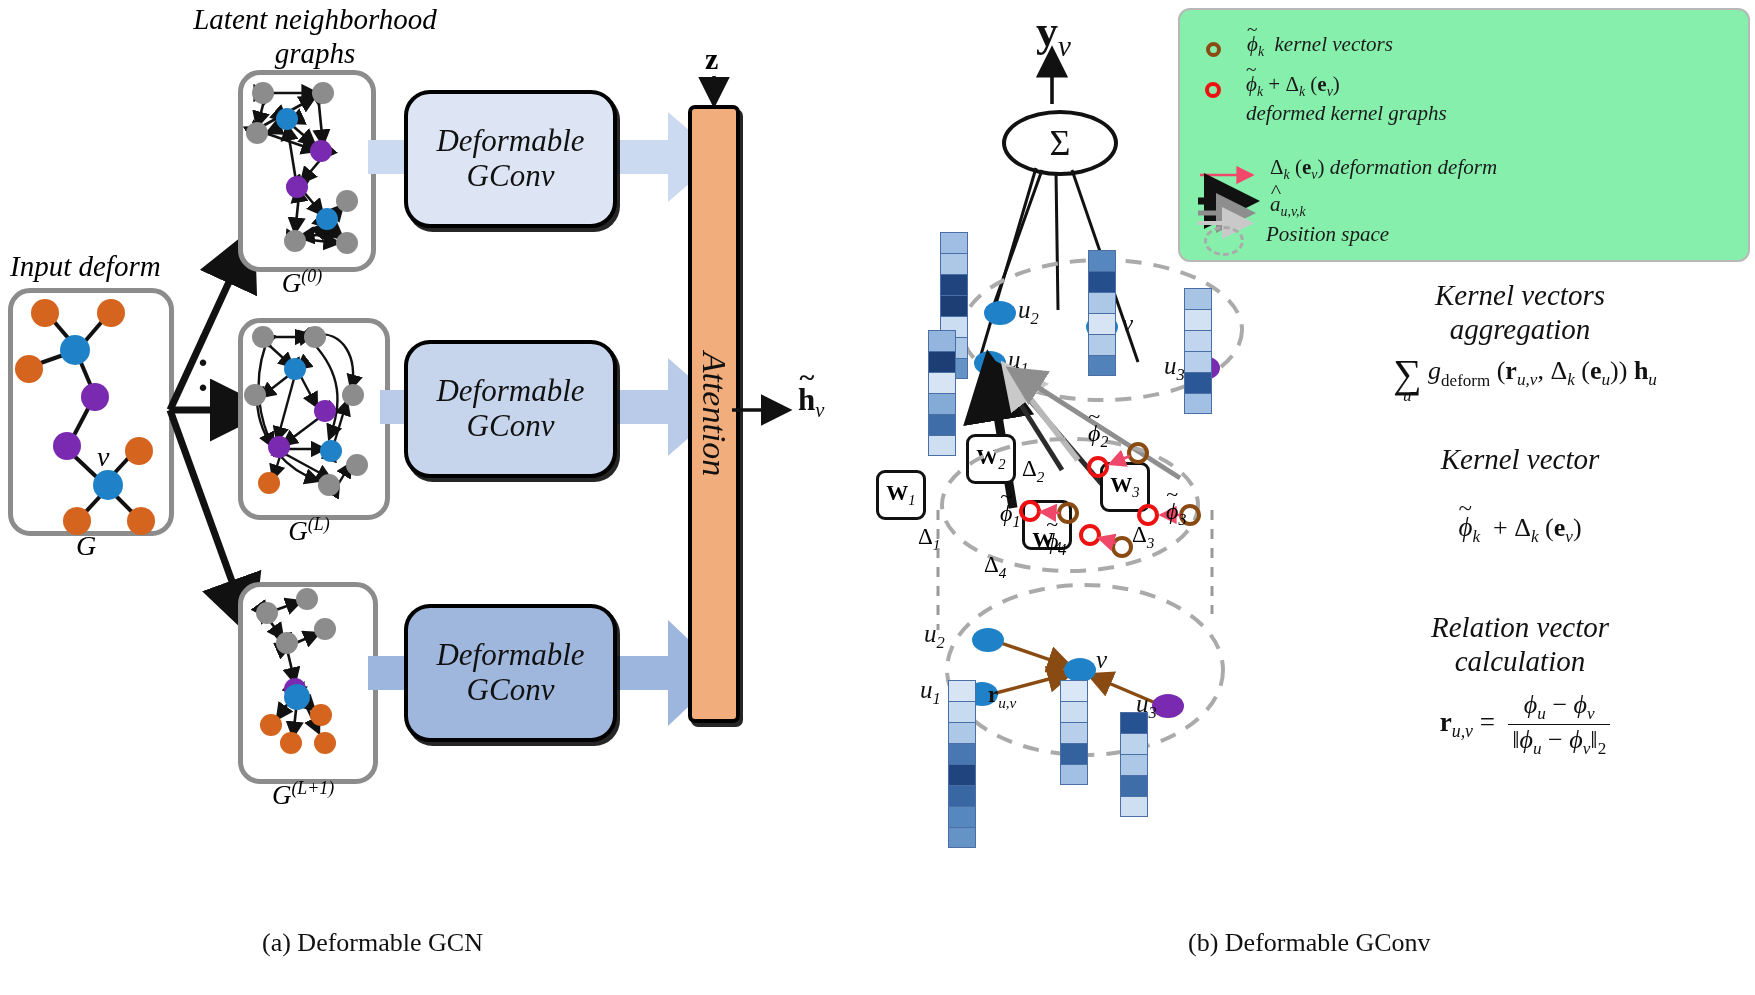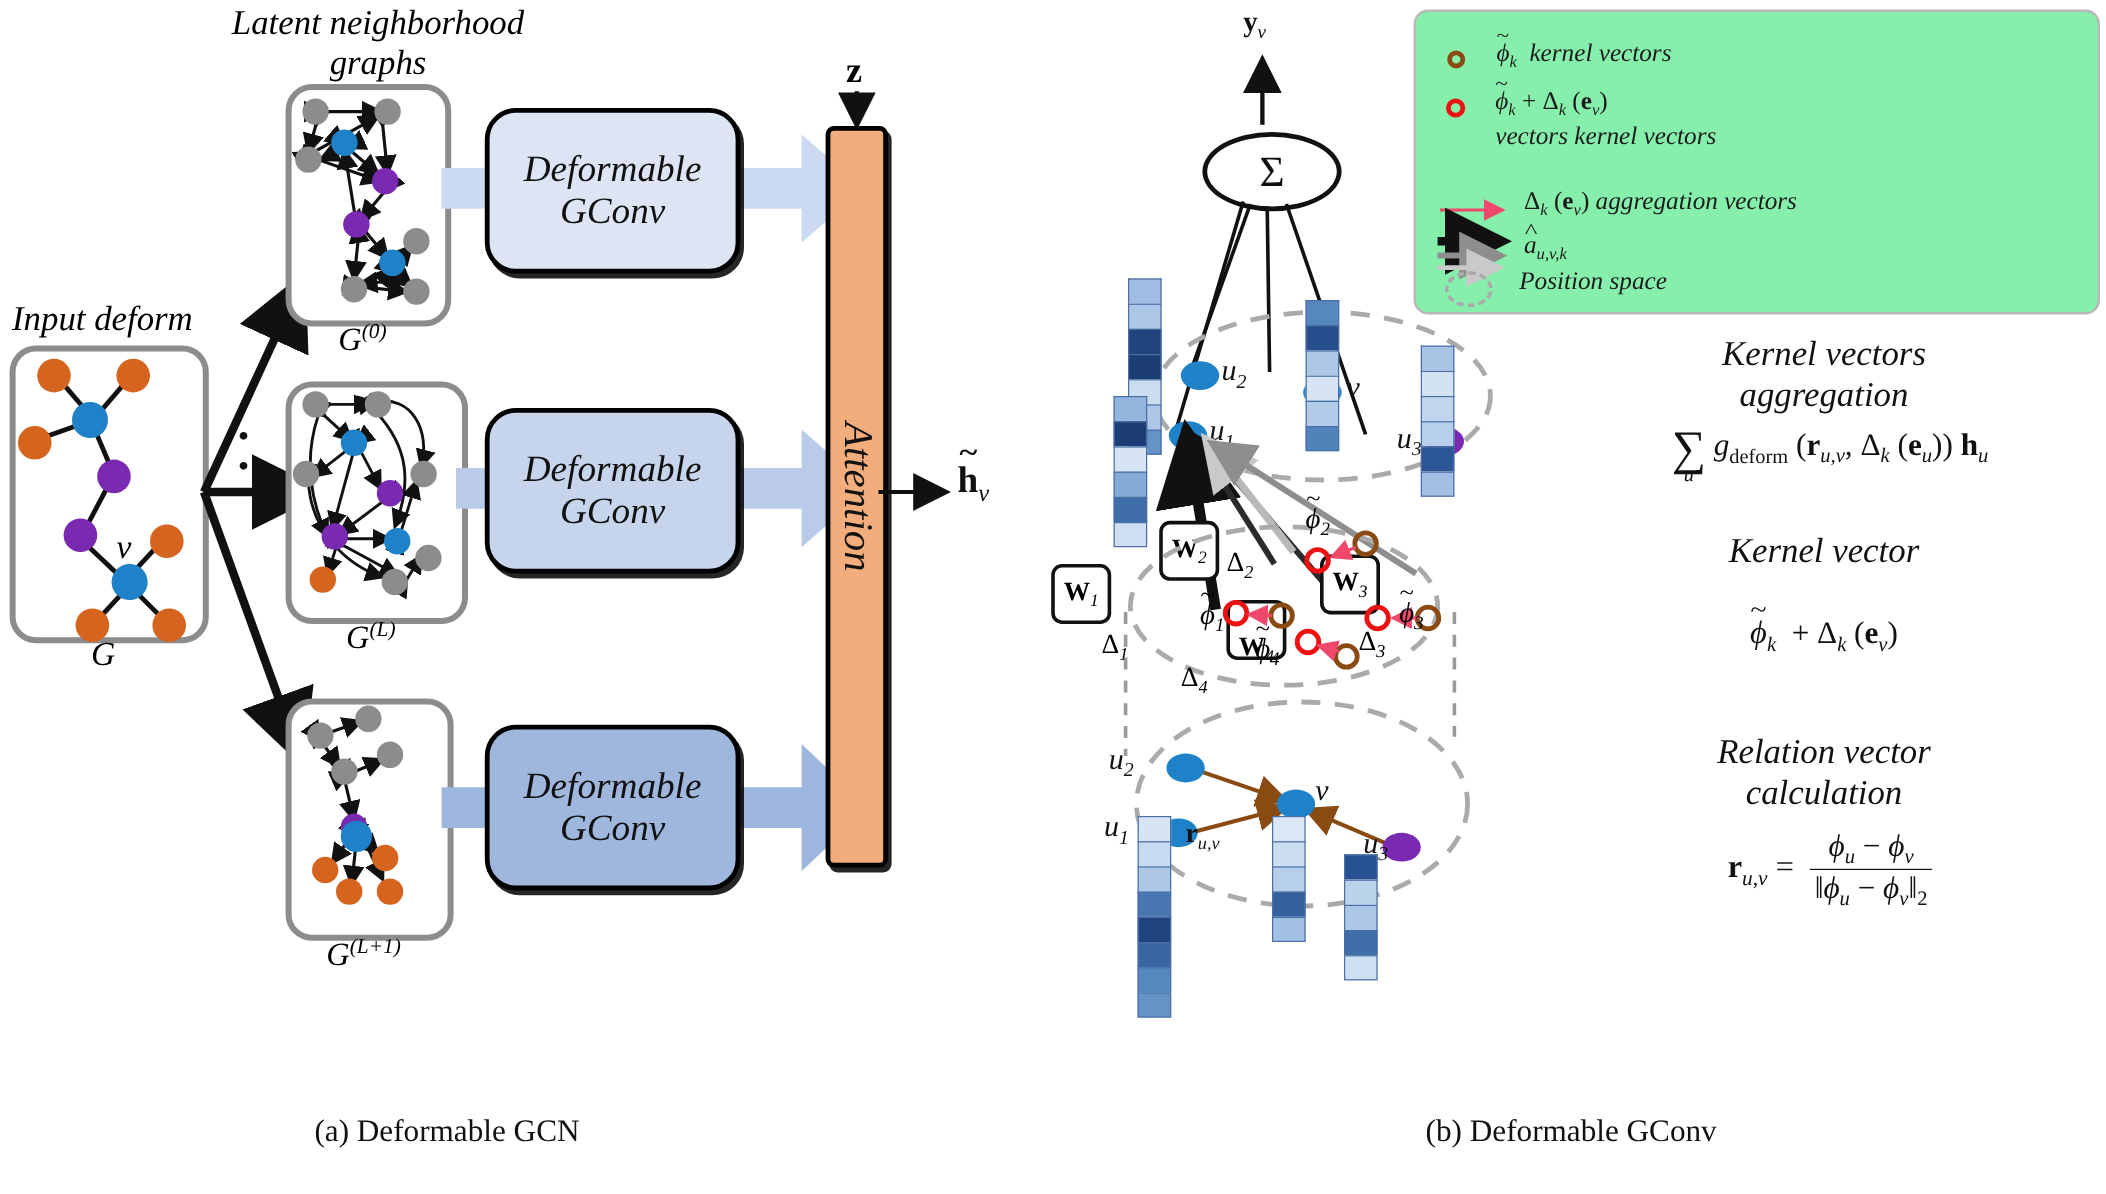--- a/index.html
+++ b/index.html
@@ -265,21 +265,21 @@
     <span>Attention</span>
   </div>
 
   <svg class="abs" style="left:732px;top:398px;" width="70" height="24">
     <line x1="0" y1="12" x2="50" y2="12" stroke="#111" stroke-width="3.5" marker-end="url(#ah)"></line>
   </svg>
   <div class="abs" style="left:798px;top:382px;font-size:31px;color:#111;">
     <span class="tilde bold-up">h</span><sub class="it">v</sub>
   </div>
 
-  <div class="abs" style="left:1036px;top:6px;font-size:24px;color:#111;">
+  <div class="abs" style="left:1036px;top:6px;font-size:44px;color:#111;">
     <span class="bold-up">y</span><sub class="it">v</sub>
   </div>
   <svg class="abs" style="left:1040px;top:52px;" width="40" height="60">
     <line x1="12" y1="52" x2="12" y2="4" stroke="#111" stroke-width="3.6" marker-end="url(#ah)"></line>
   </svg>
 
   <div class="abs" style="left:1002px;top:110px;width:108px;height:58px;border:4px solid #111;border-radius:50%;background:#fff;display:flex;align-items:center;justify-content:center;">
     <span style="font-size:36px;color:#111;">Σ</span>
   </div>
 
@@ -511,39 +511,39 @@
 
     <div class="legend-row" style="left:20px;top:62px;">
       <span class="ring ring-red" style="margin-top:10px;margin-right:25px;margin-left:5px;"></span>
       <span class="legend-text">
         <span style="font-style:normal;">
           <span class="tilde" style="font-style:italic;">ϕ</span><sub style="font-style:italic;">k</sub>
           + <span>Δ</span><sub style="font-style:italic;">k</sub>
           (<span class="bold-up">e</span><sub style="font-style:italic;">v</sub>)
         </span>
         <br>
-        <span>vectors kernel vectors</span>
+        <span>deformed kernel graphs</span>
       </span>
     </div>
 
     <div class="legend-row" style="left:20px;top:145px;">
       <svg width="62" height="20" style="margin-top:10px;margin-right:8px;">
         <defs>
             <marker id="pk2" markerWidth="7" markerHeight="7" refX="6" refY="3.5" orient="auto">
           <path d="M0,0 L7,3.5 L0,7 z" fill="#f0486a"></path>
             </marker>
           </defs>
         <line x1="0" y1="10" x2="52" y2="10" stroke="#f0486a" stroke-width="2.6" marker-end="url(#pk2)"></line>
       </svg>
       <span class="legend-text">
         <span style="font-style:normal;">
           <span>Δ</span><sub style="font-style:italic;">k</sub>
           (<span class="bold-up">e</span><sub style="font-style:italic;">v</sub>)
         </span>
-        <span>aggregation vectors</span>
+        <span>deformation deform</span>
       </span>
     </div>
 
     <div class="legend-row" style="left:18px;top:180px;">
       <svg width="66" height="34" style="margin-top:4px;margin-right:6px;">
         <defs>
           <marker id="lb" markerWidth="8" markerHeight="8" refX="6" refY="4" orient="auto">
               <path d="M0,0 L8,4 L0,8 z" fill="#111"></path>
             </marker>
           <marker id="lg" markerWidth="8" markerHeight="8" refX="6" refY="4" orient="auto">

